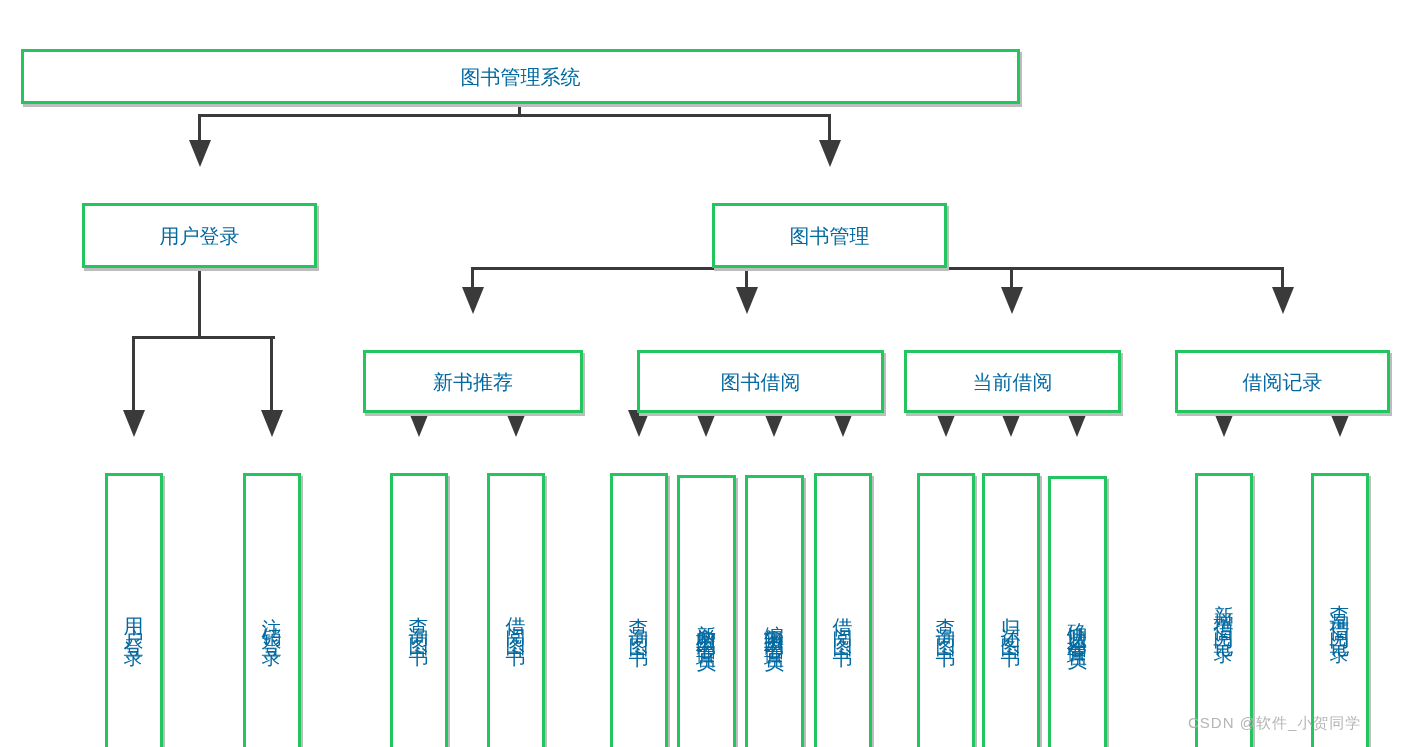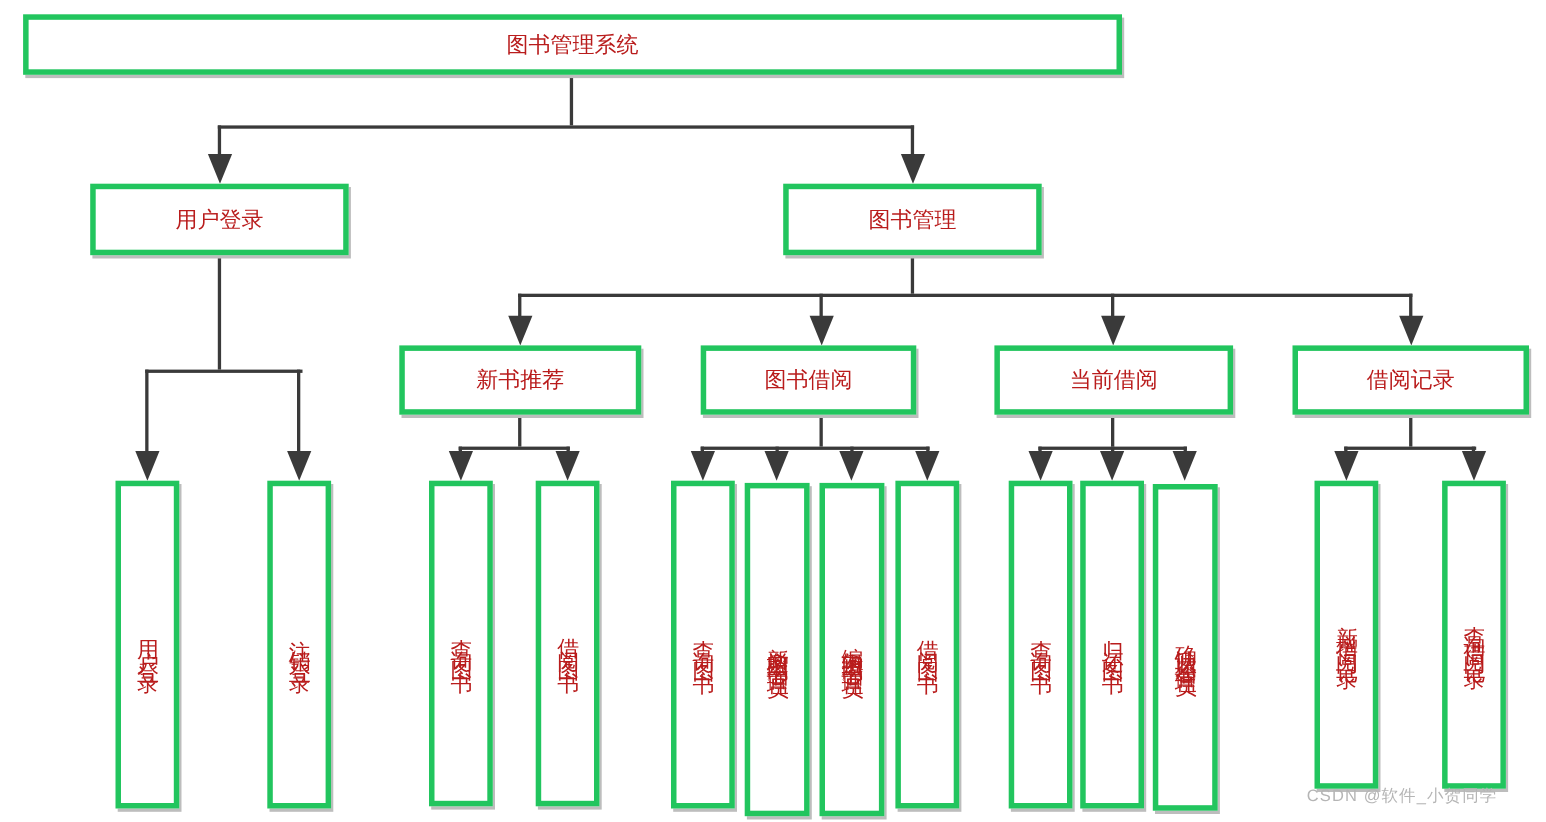--- a/index.html
+++ b/index.html
@@ -12,30 +12,31 @@
     position: relative;
     width: 1405px;
     height: 747px;
     background: #ffffff;
     overflow: hidden;
   }
   .node {
     position: absolute;
     box-sizing: border-box;
     background: #ffffff;
-    border: 5px solid #22c55e;
+    border: 3px solid #22c55e;
     box-shadow: 2px 3px 0 #bdbdbd;
-    color: #b91c1c;
+    color: #0369a1;
     font-size: 20px;
     display: flex;
     align-items: center;
     justify-content: center;
     text-align: center;
     z-index: 2;
     line-height: 1.2;
+    margin-top: 36px;
   }
   .node.v {
     writing-mode: vertical-rl;
     text-orientation: mixed;
   }
   .ls10 { letter-spacing: 10px; }
   .ls8  { letter-spacing: 8px; }
   .ls4  { letter-spacing: 4px; font-size: 20px; }
   .vline {
     position: absolute;
@@ -73,21 +74,21 @@
 <body>
 
 <div id="canvas">
 
   <div class="node" style="left:21px; top:13px; width:999px; height:55px;">图书管理系统</div>
 
   <div class="node" style="left:82px; top:167px; width:235px; height:65px;">用户登录</div>
   <div class="node" style="left:712px; top:167px; width:235px; height:65px;">图书管理</div>
 
   <div class="node" style="left:363px; top:314px; width:220px; height:63px;">新书推荐</div>
-  <div class="node" style="left:637px; top:314px; width:196px; height:63px;">图书借阅</div>
+  <div class="node" style="left:637px; top:314px; width:247px; height:63px;">图书借阅</div>
   <div class="node" style="left:904px; top:314px; width:217px; height:63px;">当前借阅</div>
   <div class="node" style="left:1175px; top:314px; width:215px; height:63px;">借阅记录</div>
 
   <div class="node v ls10" style="left:105px; top:437px; width:58px; height:298px;">用户登录</div>
   <div class="node v ls10" style="left:243px; top:437px; width:58px; height:298px;">注销登录</div>
 
   <div class="node v ls10" style="left:390px; top:437px; width:58px; height:296px;">查询图书</div>
   <div class="node v ls10" style="left:487px; top:437px; width:58px; height:296px;">借阅图书</div>
 
   <div class="node v ls10" style="left:610px; top:437px; width:58px; height:298px;">查询图书</div>

